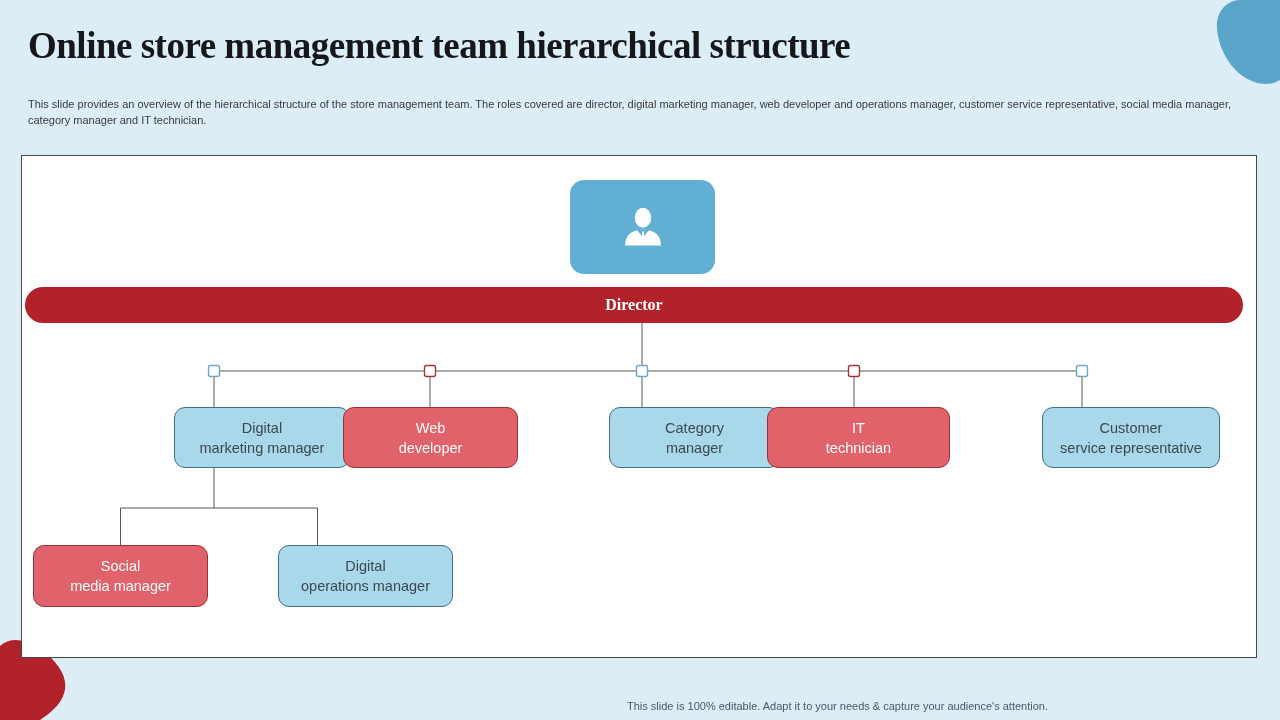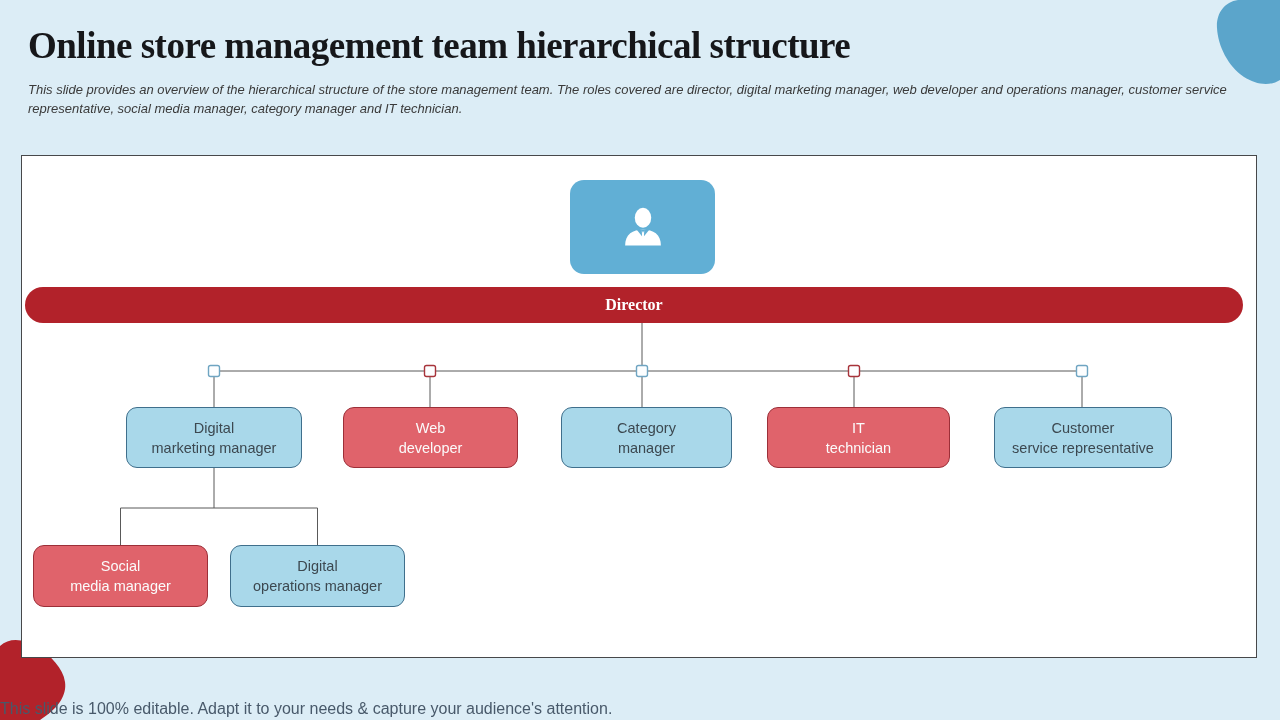--- a/index.html
+++ b/index.html
@@ -14,22 +14,22 @@
   .abs { position:absolute; }
 
   
   .title {
     left:28px; top:26px; width:1000px;
     font-family:"Liberation Serif", serif;
     font-weight:bold; font-size:37px; line-height:1.1;
     color:#16171A; letter-spacing:-0.5px;
   }
   .subtitle {
-    left:28px; top:81px; width:1205px;
-    font-size:13px; line-height:1.45; color:#3A3A3A;font-style:italic;
+    left:28px; top:97px; width:1205px;
+    font-size:11px; line-height:1.45; color:#3A3A3A;
   }
 
   
   .blob-tr { right:0; top:0; }
   .blob-bl { left:0; bottom:0; }
 
   
   .panel {
     left:21px; top:155px; width:1236px; height:503px;
     background: var(--c-panel-bg, #FFFFFF);
@@ -62,39 +62,40 @@
     border-radius:11px;
     display:flex; align-items:center; justify-content:center;
     text-align:center;
     font-size:14.5px; line-height:20px;
     white-space:pre-line;
   }
   .node.blue {
     background: var(--c-blue-node-fill, #A9D8EA);
     border:1px solid var(--c-blue-node-border, #3F6F8C);
     color: var(--c-text-dark, #3C4850);
+    margin-left: 48px;
   }
   .node.red {
     background: var(--c-red-node-fill, #E0636B);
     border:1px solid var(--c-red-node-border, #9C2F38);
     color: var(--c-text-light, #FBFBFB);
   }
   .n-dmm { left:126px; top:407px; width:176px; height:61px; }
   .n-web { left:343px; top:407px; width:175px; height:61px; }
   .n-cat { left:561px; top:407px; width:171px; height:61px; }
   .n-it  { left:767px; top:407px; width:183px; height:61px; }
   .n-csr { left:994px; top:407px; width:178px; height:61px; }
   .n-smm { left:33px;  top:545px; width:175px; height:62px;align-items:center; }
   .n-dom { left:230px; top:545px; width:175px; height:62px; }
 
   
   .footer {
     left:0; top:700px; width:1048px;
-    text-align:left;
-    font-size:16px; color:#48596A;
+    text-align:right;
+    font-size:11px; color:#48596A;
   }
 </style>
 </head>
 <body>
 
 <svg class="abs blob-tr" width="70" height="90" viewBox="0 0 70 90">
   <path d="M70,0 L28,0 C14,2 6,14 7,28 C8,46 18,66 34,77 C45,84 59,87 70,80 Z" fill="#5BA5CB"></path>
 </svg>
 <svg class="abs blob-bl" width="80" height="84" viewBox="0 0 80 84">
   <path d="M0,10 C10,1 24,3 37,11 C51,20 63,32 65,46 C67,59 58,71 47,79 L40,84 L0,84 Z" fill="#B2222A"></path>

